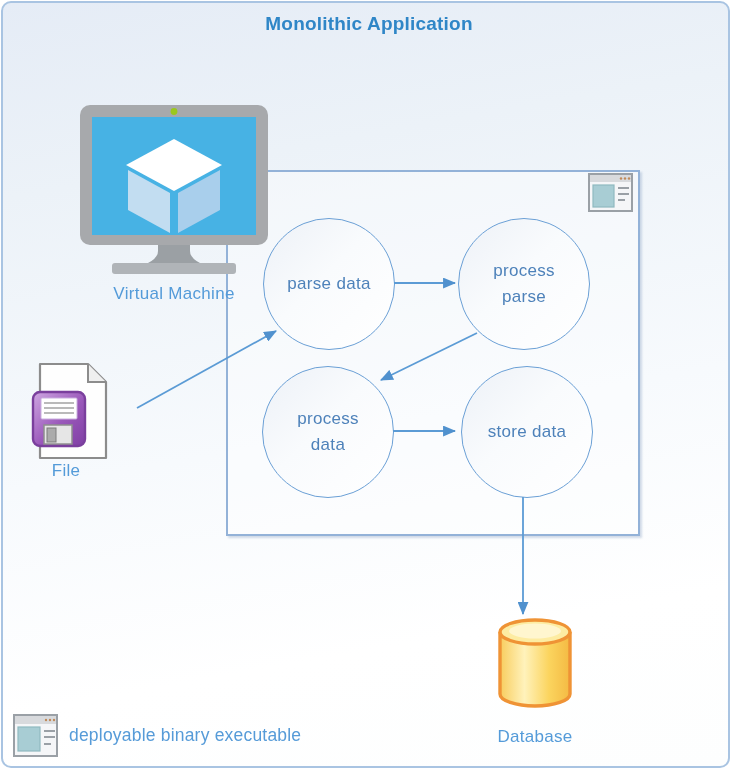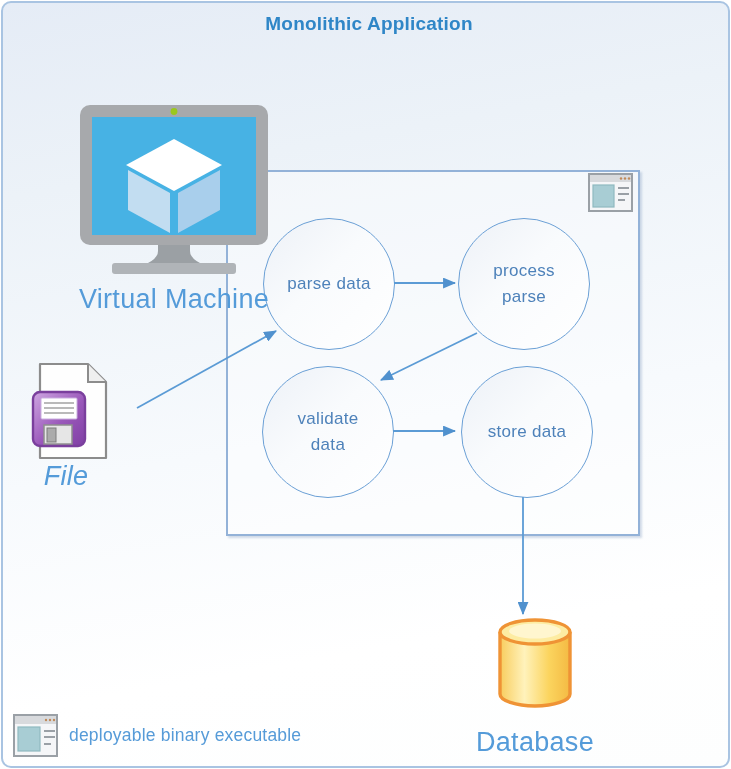--- a/index.html
+++ b/index.html
@@ -13,44 +13,44 @@
   .circle{position:absolute;width:130px;height:130px;border-radius:50%;border:1.6px solid #6ba0d6;
           background:linear-gradient(135deg,#edf1f7 0%,#f9fbfd 45%,#ffffff 100%);
           display:flex;align-items:center;justify-content:center;text-align:center;z-index:2;}
   .circle span{display:inline-block;width:98px;font-size:17px;line-height:26px;color:#4e82ba;letter-spacing:.3px;}
   .c-parse{left:263px;top:218px;}
   .c-process{left:458px;top:218px;}
   .c-validate{left:262px;top:366px;}
   .c-store{left:461px;top:366px;}
   .overlay{position:absolute;left:0;top:0;z-index:3;pointer-events:none;}
   .icon-abs{position:absolute;z-index:4;}
-  .node-label{position:absolute;z-index:4;color:#549bd9;font-size:27px;letter-spacing:.3px;text-align:center;}
+  .node-label{position:absolute;z-index:4;color:#549bd9;font-size:17px;letter-spacing:.3px;text-align:center;}
   .vm-label{left:58px;top:284px;width:232px;}
-  .file-label{left:26px;top:461px;width:80px;font-style:italic;}
+  .file-label{left:26px;top:461px;width:80px;}
   .db-label{left:473px;top:716px;width:124px;margin-top:11px;}
   .legend{position:absolute;left:13px;top:714px;z-index:2;display:flex;align-items:center;}
   .legend-text{margin-left:11px;font-size:17.5px;color:#569bd8;letter-spacing:.2px;}
 </style>
 </head>
 <body>
 
 <div class="frame"></div>
 
 <div class="title">Monolithic Application</div>
 
 <div class="app-box"></div>
 
 <div class="circle c-parse">
   <span>parse data</span>
 </div>
 <div class="circle c-process">
   <span>process parse</span>
 </div>
 <div class="circle c-validate">
-  <span>validate data</span>
+  <span>process data</span>
 </div>
 <div class="circle c-store">
   <span>store data</span>
 </div>
 
 <svg class="overlay" width="731" height="769">
   <defs>
     <marker id="ah" viewBox="0 0 12 10" refX="11" refY="5" markerWidth="13" markerHeight="11" markerUnits="userSpaceOnUse" orient="auto">
       <path d="M0,0 L12,5 L0,10 Z" fill="#5091ce"></path>
     </marker>

